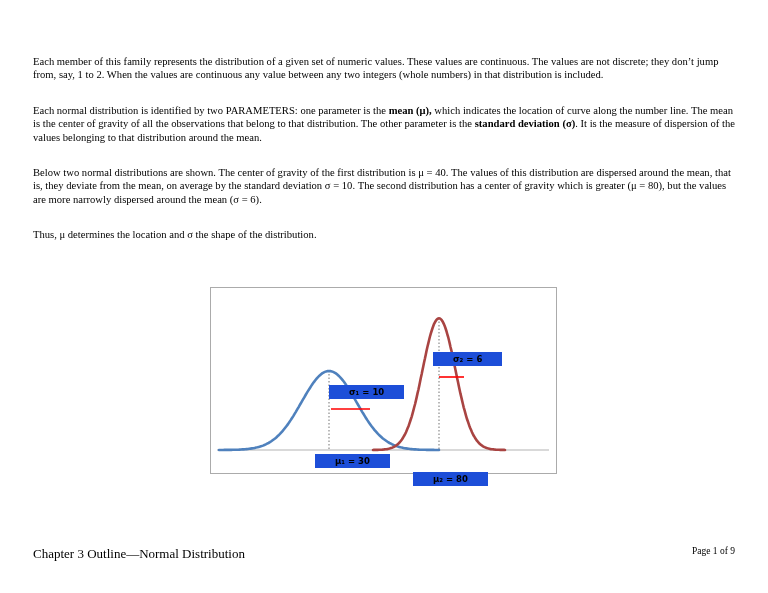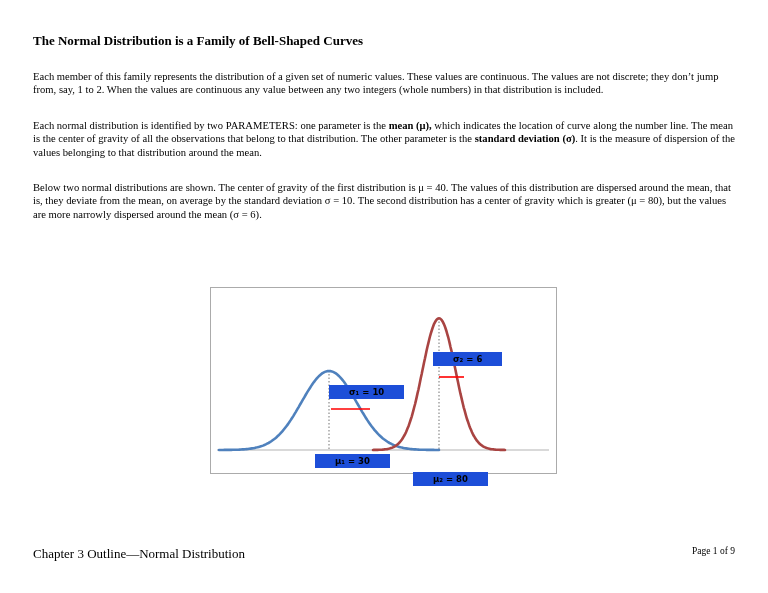--- a/index.html
+++ b/index.html
@@ -21,24 +21,24 @@
     font:bold 8.5px "DejaVu Sans", sans-serif;line-height:10px;
     padding:2px 20px;white-space:nowrap;
   }
   .footer-left{position:absolute;left:33px;top:546px;font-size:13px;}
   .footer-right{position:absolute;right:33px;top:546px;font-size:9.5px;}
 </style>
 </head>
 <body>
 
 <div class="content">
-  <h1 class="doc-title">The Normal Distribution is a Family of Bell-Shaped Curves</h1>
   <p class="spaced">Each member of this family represents the distribution of a given set of numeric values.  These values are continuous.  The values are not discrete; they don’t jump from, say, 1 to 2.  When the values are continuous any value between any two integers (whole numbers) in that distribution is included.</p>
   <p class="spaced"><span>Each normal distribution is identified by two PARAMETERS:  one parameter is the </span><b>mean (μ),</b><span> which indicates the location of curve along the number line.  The mean is the center of gravity of all the observations that belong to that distribution.  The other parameter is the </span><b>standard deviation (σ)</b><span>.  It is the measure of dispersion of the values belonging to that distribution around the mean.</span></p>
   <p class="spaced">Below two normal distributions are shown.  The center of gravity of the first distribution is μ = 40.  The values of this distribution are dispersed around the mean, that is, they deviate from the mean, on average by the standard deviation σ = 10.  The second distribution has a center of gravity which is greater (μ = 80), but the values are more narrowly dispersed around the mean (σ = 6).</p>
+  <p class="spaced">Thus, μ determines the location and σ the shape of the distribution.</p>
 </div>
 
 <div class="figure">
   <svg width="344" height="184" viewBox="0 0 344 184">
       <line x1="6" y1="162" x2="338" y2="162" stroke="#d9d9d9" stroke-width="2"></line>
       <line x1="118" y1="161" x2="118" y2="86.00942848051632" stroke="#808080" stroke-width="1.1" stroke-dasharray="1.5 2"></line>
       <line x1="228" y1="161" x2="228" y2="33.349047467527186" stroke="#808080" stroke-width="1.1" stroke-dasharray="1.5 2"></line>
       <polyline points="8.0,162.0 9.4,162.0 10.8,162.0 12.1,162.0 13.5,161.9 14.9,161.9 16.3,161.9 17.6,161.9 19.0,161.9 20.4,161.9 21.8,161.8 23.1,161.8 24.5,161.8 25.9,161.7 27.3,161.7 28.6,161.6 30.0,161.5 31.4,161.4 32.8,161.4 34.1,161.2 35.5,161.1 36.9,161.0 38.3,160.8 39.6,160.6 41.0,160.4 42.4,160.2 43.8,159.9 45.1,159.6 46.5,159.3 47.9,158.9 49.3,158.5 50.6,158.1 52.0,157.6 53.4,157.0 54.8,156.4 56.1,155.7 57.5,155.0 58.9,154.2 60.3,153.3 61.6,152.3 63.0,151.3 64.4,150.2 65.8,149.0 67.1,147.7 68.5,146.4 69.9,144.9 71.3,143.4 72.6,141.8 74.0,140.0 75.4,138.2 76.8,136.4 78.1,134.4 79.5,132.4 80.9,130.2 82.3,128.1 83.6,125.8 85.0,123.6 86.4,121.2 87.8,118.9 89.1,116.5 90.5,114.1 91.9,111.7 93.3,109.3 94.6,107.0 96.0,104.6 97.4,102.4 98.8,100.2 100.1,98.1 101.5,96.0 102.9,94.1 104.3,92.3 105.6,90.6 107.0,89.1 108.4,87.7 109.8,86.5 111.1,85.4 112.5,84.6 113.9,83.9 115.3,83.4 116.6,83.1 118.0,83.0 119.4,83.1 120.8,83.4 122.1,83.9 123.5,84.6 124.9,85.4 126.3,86.5 127.6,87.7 129.0,89.1 130.4,90.6 131.8,92.3 133.1,94.1 134.5,96.0 135.9,98.1 137.3,100.2 138.6,102.4 140.0,104.6 141.4,107.0 142.8,109.3 144.1,111.7 145.5,114.1 146.9,116.5 148.3,118.9 149.6,121.2 151.0,123.6 152.4,125.8 153.8,128.1 155.1,130.2 156.5,132.4 157.9,134.4 159.3,136.4 160.6,138.2 162.0,140.0 163.4,141.8 164.8,143.4 166.1,144.9 167.5,146.4 168.9,147.7 170.3,149.0 171.6,150.2 173.0,151.3 174.4,152.3 175.8,153.3 177.1,154.2 178.5,155.0 179.9,155.7 181.3,156.4 182.6,157.0 184.0,157.6 185.4,158.1 186.8,158.5 188.1,158.9 189.5,159.3 190.9,159.6 192.3,159.9 193.6,160.2 195.0,160.4 196.4,160.6 197.8,160.8 199.1,161.0 200.5,161.1 201.9,161.2 203.3,161.4 204.6,161.4 206.0,161.5 207.4,161.6 208.8,161.7 210.1,161.7 211.5,161.8 212.9,161.8 214.3,161.8 215.6,161.9 217.0,161.9 218.4,161.9 219.8,161.9 221.1,161.9 222.5,161.9 223.9,162.0 225.3,162.0 226.6,162.0 228.0,162.0" fill="none" stroke="#4f81bd" stroke-width="2.6" stroke-linecap="round"></polyline>
       <polyline points="162.0,162.0 162.8,161.9 163.6,161.9 164.5,161.9 165.3,161.9 166.1,161.9 166.9,161.9 167.8,161.8 168.6,161.8 169.4,161.8 170.2,161.7 171.1,161.7 171.9,161.6 172.7,161.5 173.5,161.4 174.4,161.3 175.2,161.2 176.0,161.1 176.8,160.9 177.7,160.7 178.5,160.5 179.3,160.3 180.1,160.0 181.0,159.7 181.8,159.4 182.6,159.0 183.4,158.6 184.3,158.1 185.1,157.5 185.9,156.9 186.7,156.2 187.6,155.5 188.4,154.6 189.2,153.7 190.0,152.7 190.9,151.5 191.7,150.3 192.5,148.9 193.3,147.5 194.2,145.9 195.0,144.2 195.8,142.3 196.6,140.3 197.5,138.2 198.3,135.9 199.1,133.5 199.9,131.0 200.8,128.3 201.6,125.4 202.4,122.4 203.2,119.3 204.1,116.0 204.9,112.6 205.7,109.1 206.5,105.4 207.4,101.7 208.2,97.9 209.0,94.0 209.8,90.1 210.7,86.1 211.5,82.1 212.3,78.2 213.1,74.2 214.0,70.3 214.8,66.4 215.6,62.6 216.4,59.0 217.3,55.4 218.1,52.0 218.9,48.8 219.7,45.8 220.6,43.0 221.4,40.5 222.2,38.2 223.0,36.1 223.9,34.4 224.7,33.0 225.5,31.8 226.3,31.0 227.2,30.5 228.0,30.3 228.8,30.5 229.6,31.0 230.5,31.8 231.3,33.0 232.1,34.4 232.9,36.1 233.8,38.2 234.6,40.5 235.4,43.0 236.2,45.8 237.1,48.8 237.9,52.0 238.7,55.4 239.5,59.0 240.4,62.6 241.2,66.4 242.0,70.3 242.8,74.2 243.7,78.2 244.5,82.1 245.3,86.1 246.1,90.1 247.0,94.0 247.8,97.9 248.6,101.7 249.4,105.4 250.3,109.1 251.1,112.6 251.9,116.0 252.7,119.3 253.6,122.4 254.4,125.4 255.2,128.3 256.0,131.0 256.9,133.5 257.7,135.9 258.5,138.2 259.3,140.3 260.2,142.3 261.0,144.2 261.8,145.9 262.6,147.5 263.5,148.9 264.3,150.3 265.1,151.5 265.9,152.7 266.8,153.7 267.6,154.6 268.4,155.5 269.2,156.2 270.1,156.9 270.9,157.5 271.7,158.1 272.5,158.6 273.4,159.0 274.2,159.4 275.0,159.7 275.8,160.0 276.7,160.3 277.5,160.5 278.3,160.7 279.1,160.9 280.0,161.1 280.8,161.2 281.6,161.3 282.4,161.4 283.3,161.5 284.1,161.6 284.9,161.7 285.7,161.7 286.6,161.8 287.4,161.8 288.2,161.8 289.0,161.9 289.9,161.9 290.7,161.9 291.5,161.9 292.3,161.9 293.2,161.9 294.0,162.0" fill="none" stroke="#a94442" stroke-width="2.6" stroke-linecap="round"></polyline>
       <line x1="120" y1="121" x2="159" y2="121" stroke="#ff0000" stroke-width="1.6"></line>

